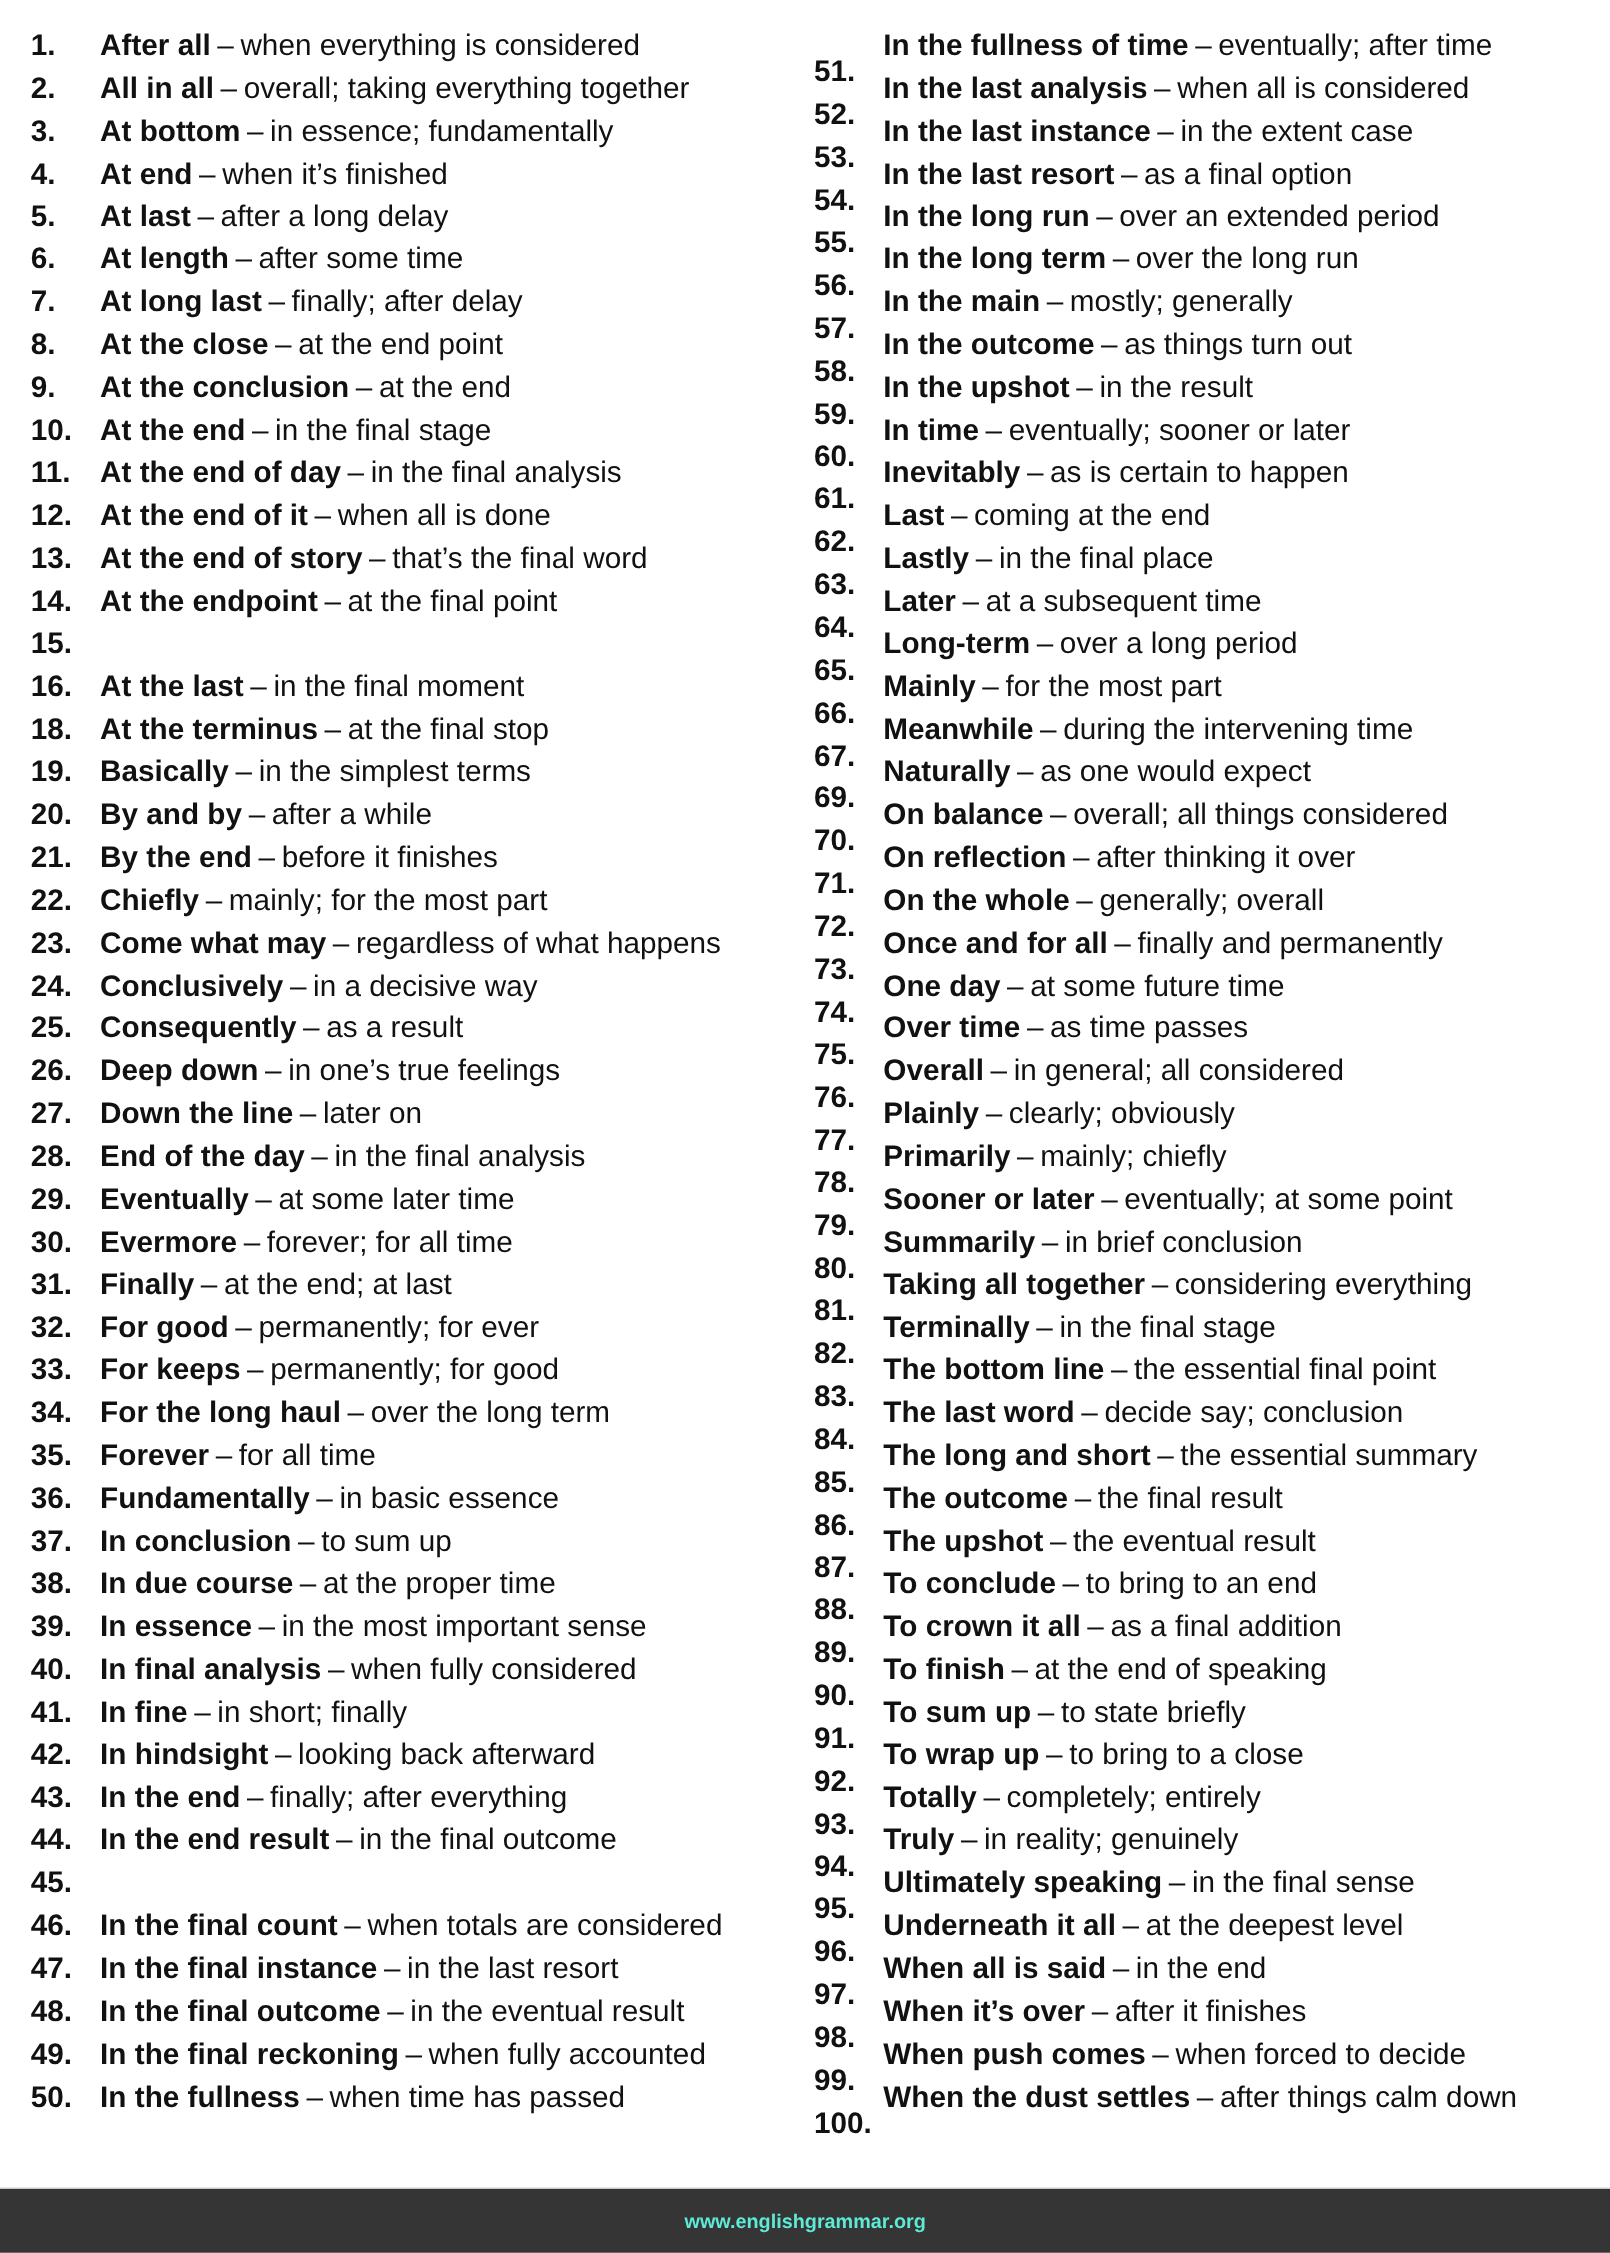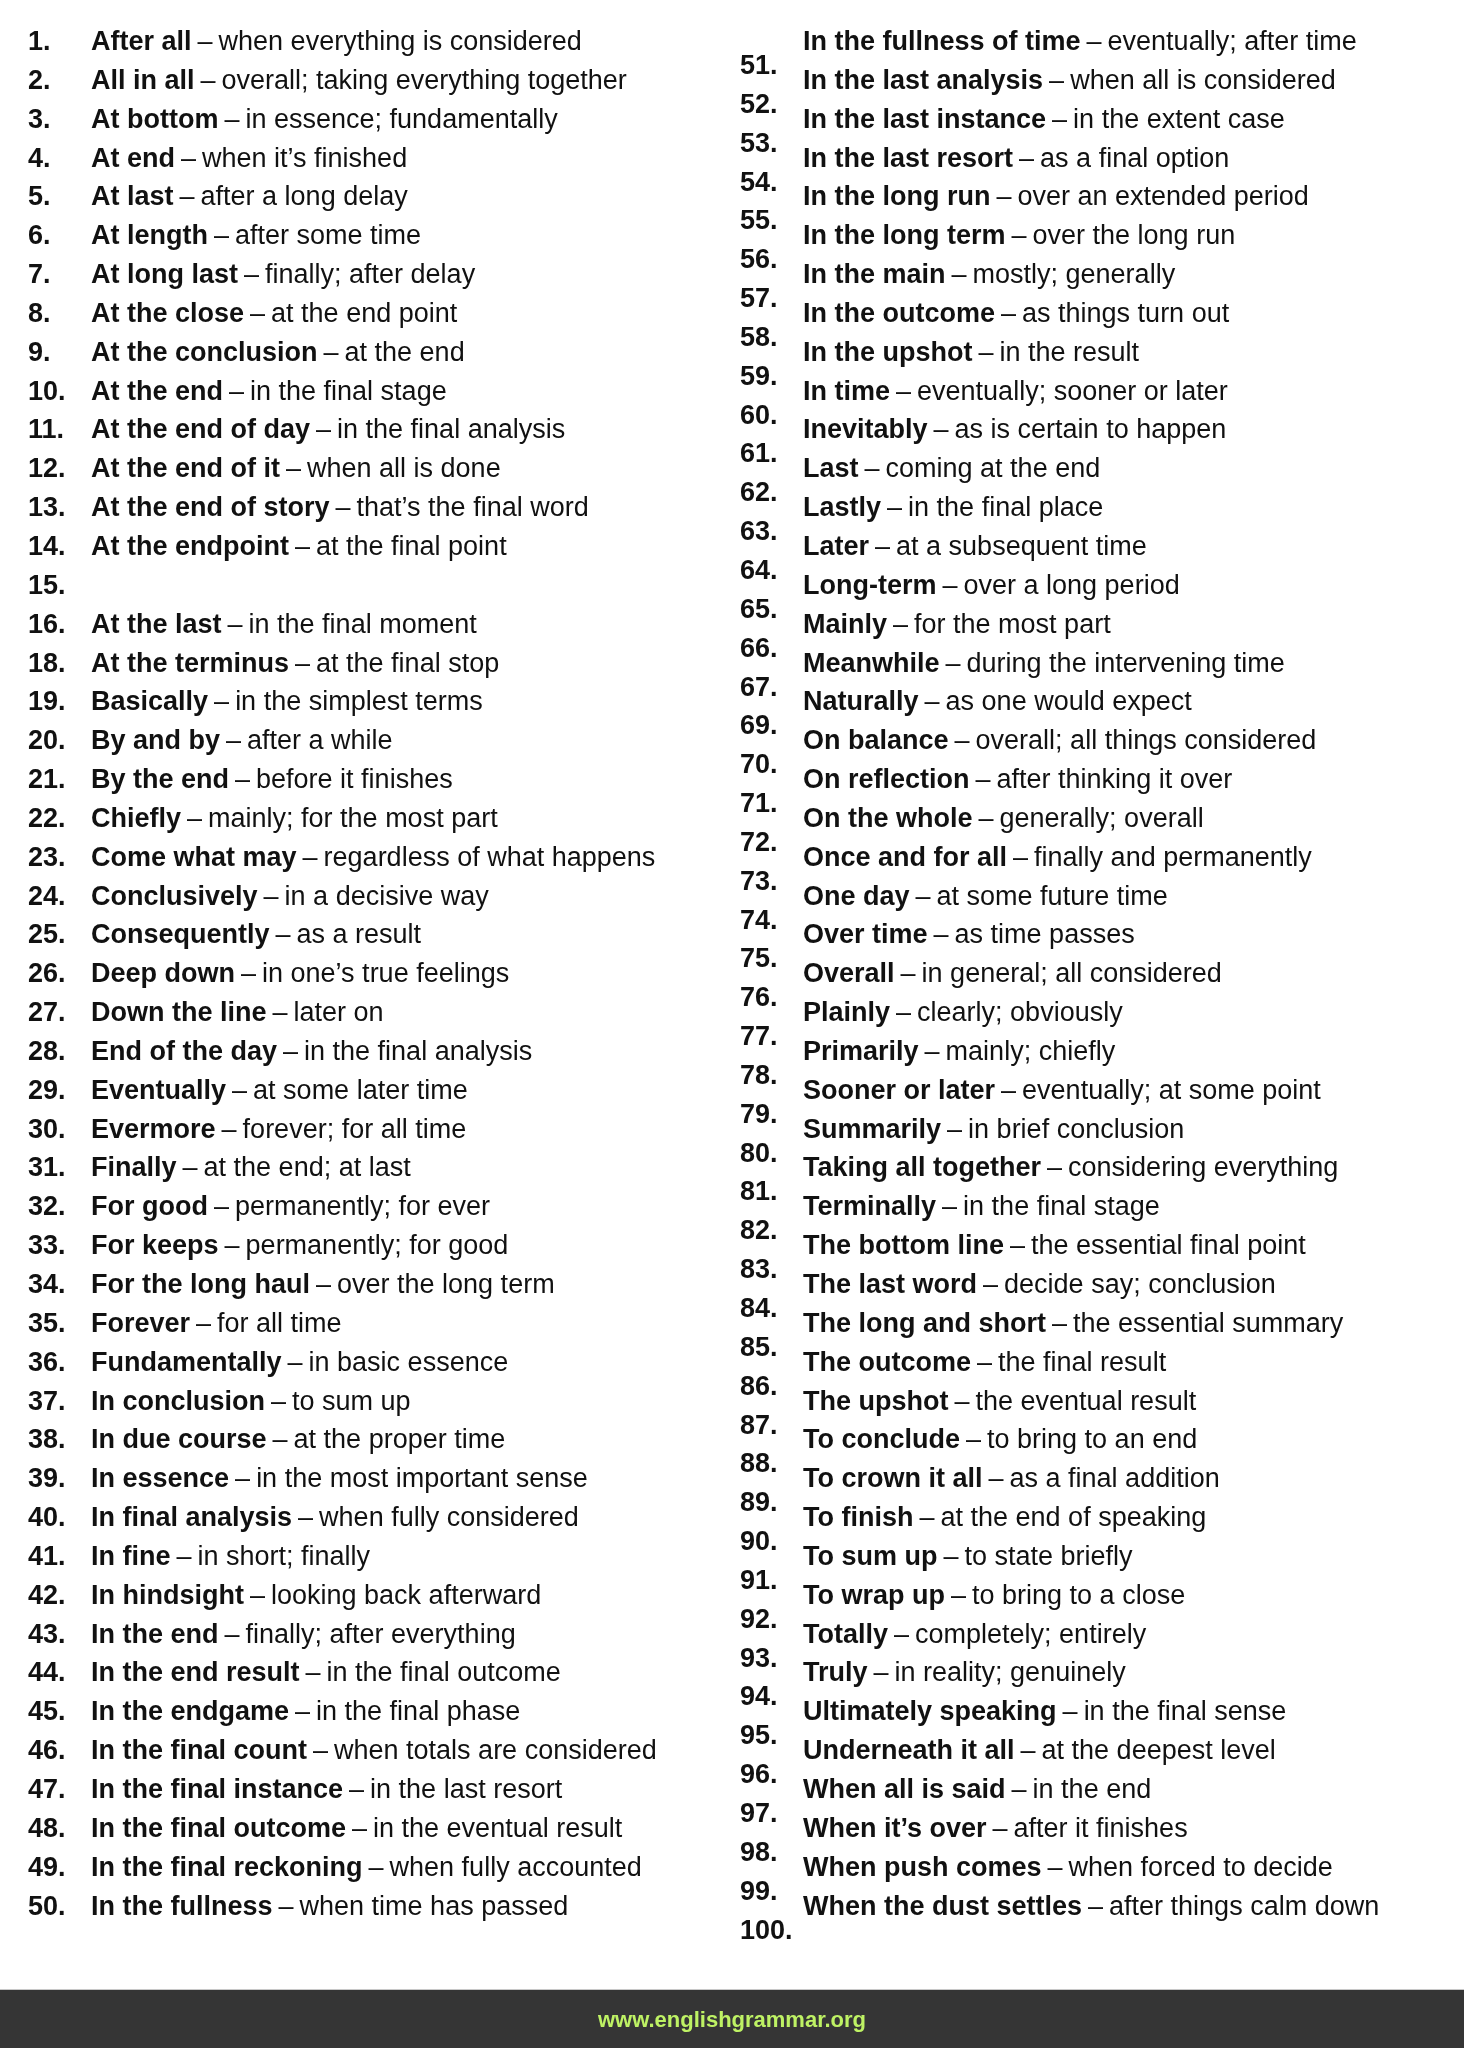--- a/index.html
+++ b/index.html
@@ -10,21 +10,21 @@
   .col-left { position: absolute; left: 28px; width: 700px; }
   .col-right { position: absolute; left: 740px; width: 720px; }
   .item { height: 38.85px; line-height: 38.85px; font-size: 27px; white-space: nowrap; display: flex; }
   .num { font-weight: bold; width: 63px; flex: 0 0 auto; }
   .col-right .num { width: 63px; margin-top: 24px; }
   .term { font-weight: bold; }
   .sep { padding: 0 6px; }
   .footer { position: absolute; left: 0; top: 1989px; width: 1464px; height: 59px;
             background: #353535; border-top: 1px solid #c8c8c8; display: flex;
             align-items: center; justify-content: center; }
-  .footer span { color: #bef264; font-weight: bold; font-size: 22px; }
+  .footer span { color: #5eead4; font-weight: bold; font-size: 18px; }
 </style>
 </head>
 <body>
 
 <div class="columns">
   <ol class="col col-left" id="col-left">
       <li class="item">
         <span class="num">1.</span>
         <span class="text"><span class="term">After all</span><span class="sep">–</span><span class="def">when everything is considered</span></span>
       </li>
@@ -190,21 +190,20 @@
       <li class="item">
         <span class="num">43.</span>
         <span class="text"><span class="term">In the end</span><span class="sep">–</span><span class="def">finally; after everything</span></span>
       </li>
       <li class="item">
         <span class="num">44.</span>
         <span class="text"><span class="term">In the end result</span><span class="sep">–</span><span class="def">in the final outcome</span></span>
       </li>
       <li class="item">
         <span class="num">45.</span>
-        <span class="text"><span class="term">In the endgame</span><span class="sep">–</span><span class="def">in the final phase</span></span>
       </li>
       <li class="item">
         <span class="num">46.</span>
         <span class="text"><span class="term">In the final count</span><span class="sep">–</span><span class="def">when totals are considered</span></span>
       </li>
       <li class="item">
         <span class="num">47.</span>
         <span class="text"><span class="term">In the final instance</span><span class="sep">–</span><span class="def">in the last resort</span></span>
       </li>
       <li class="item">

